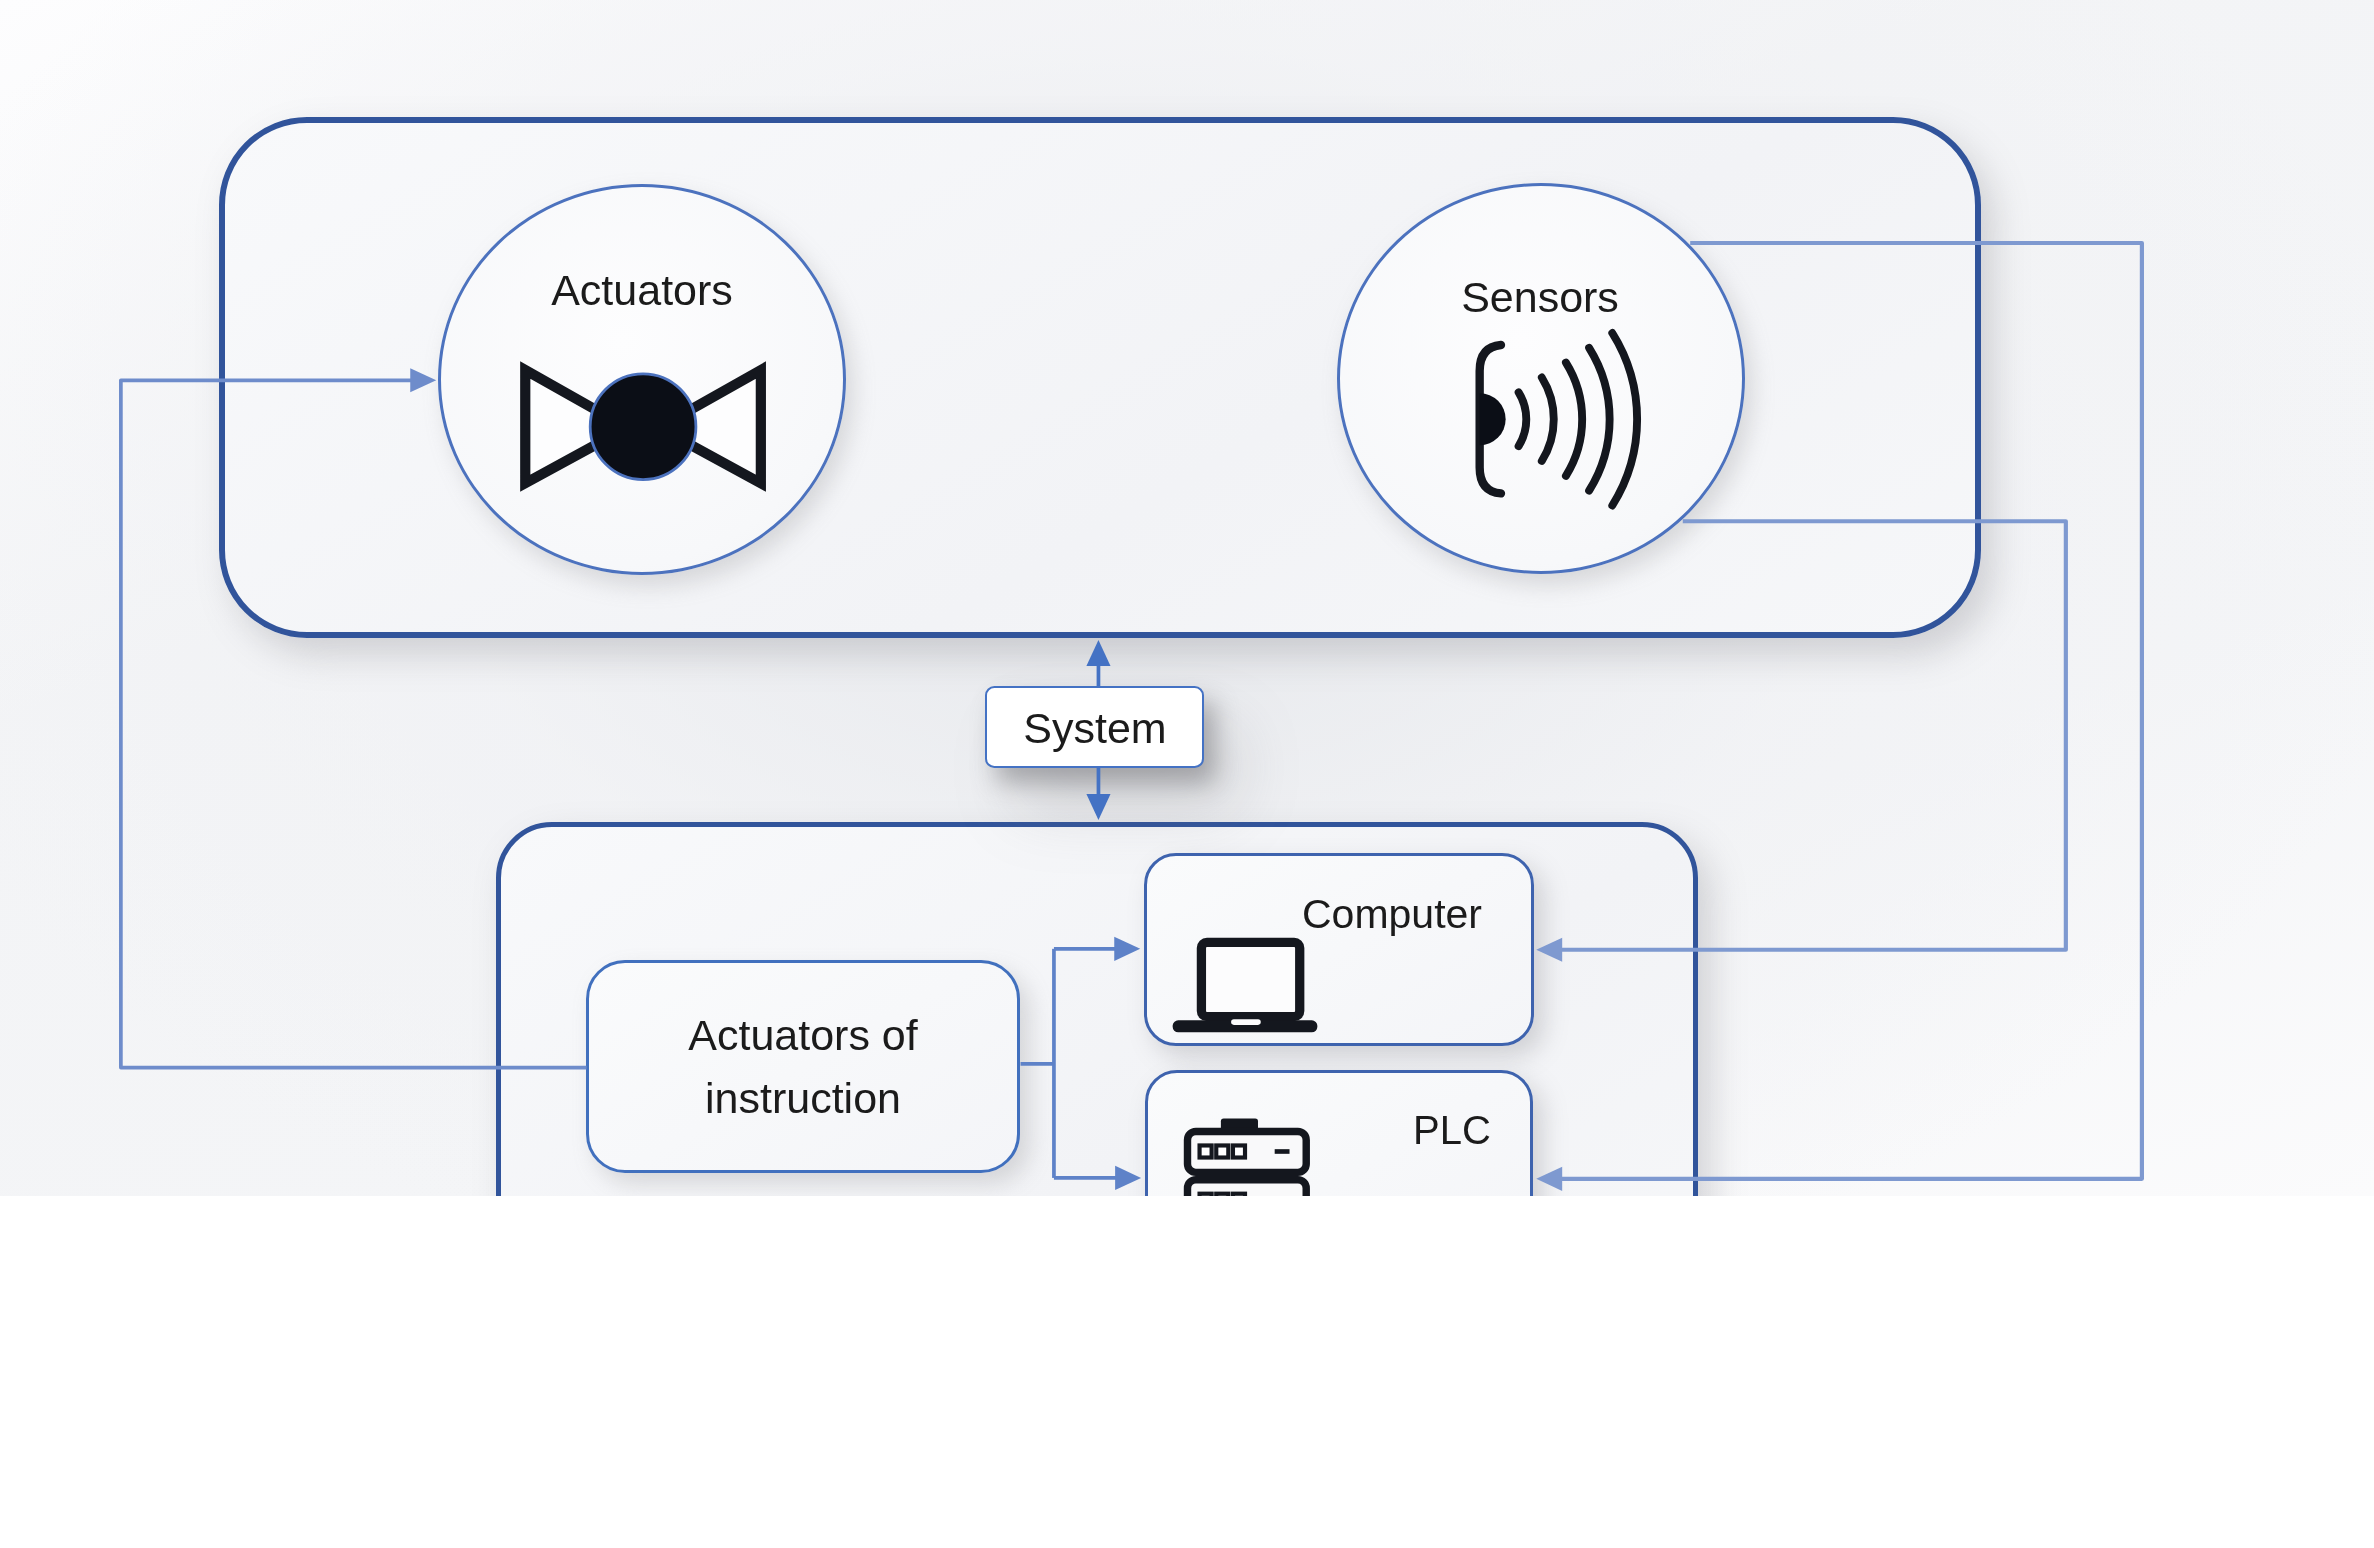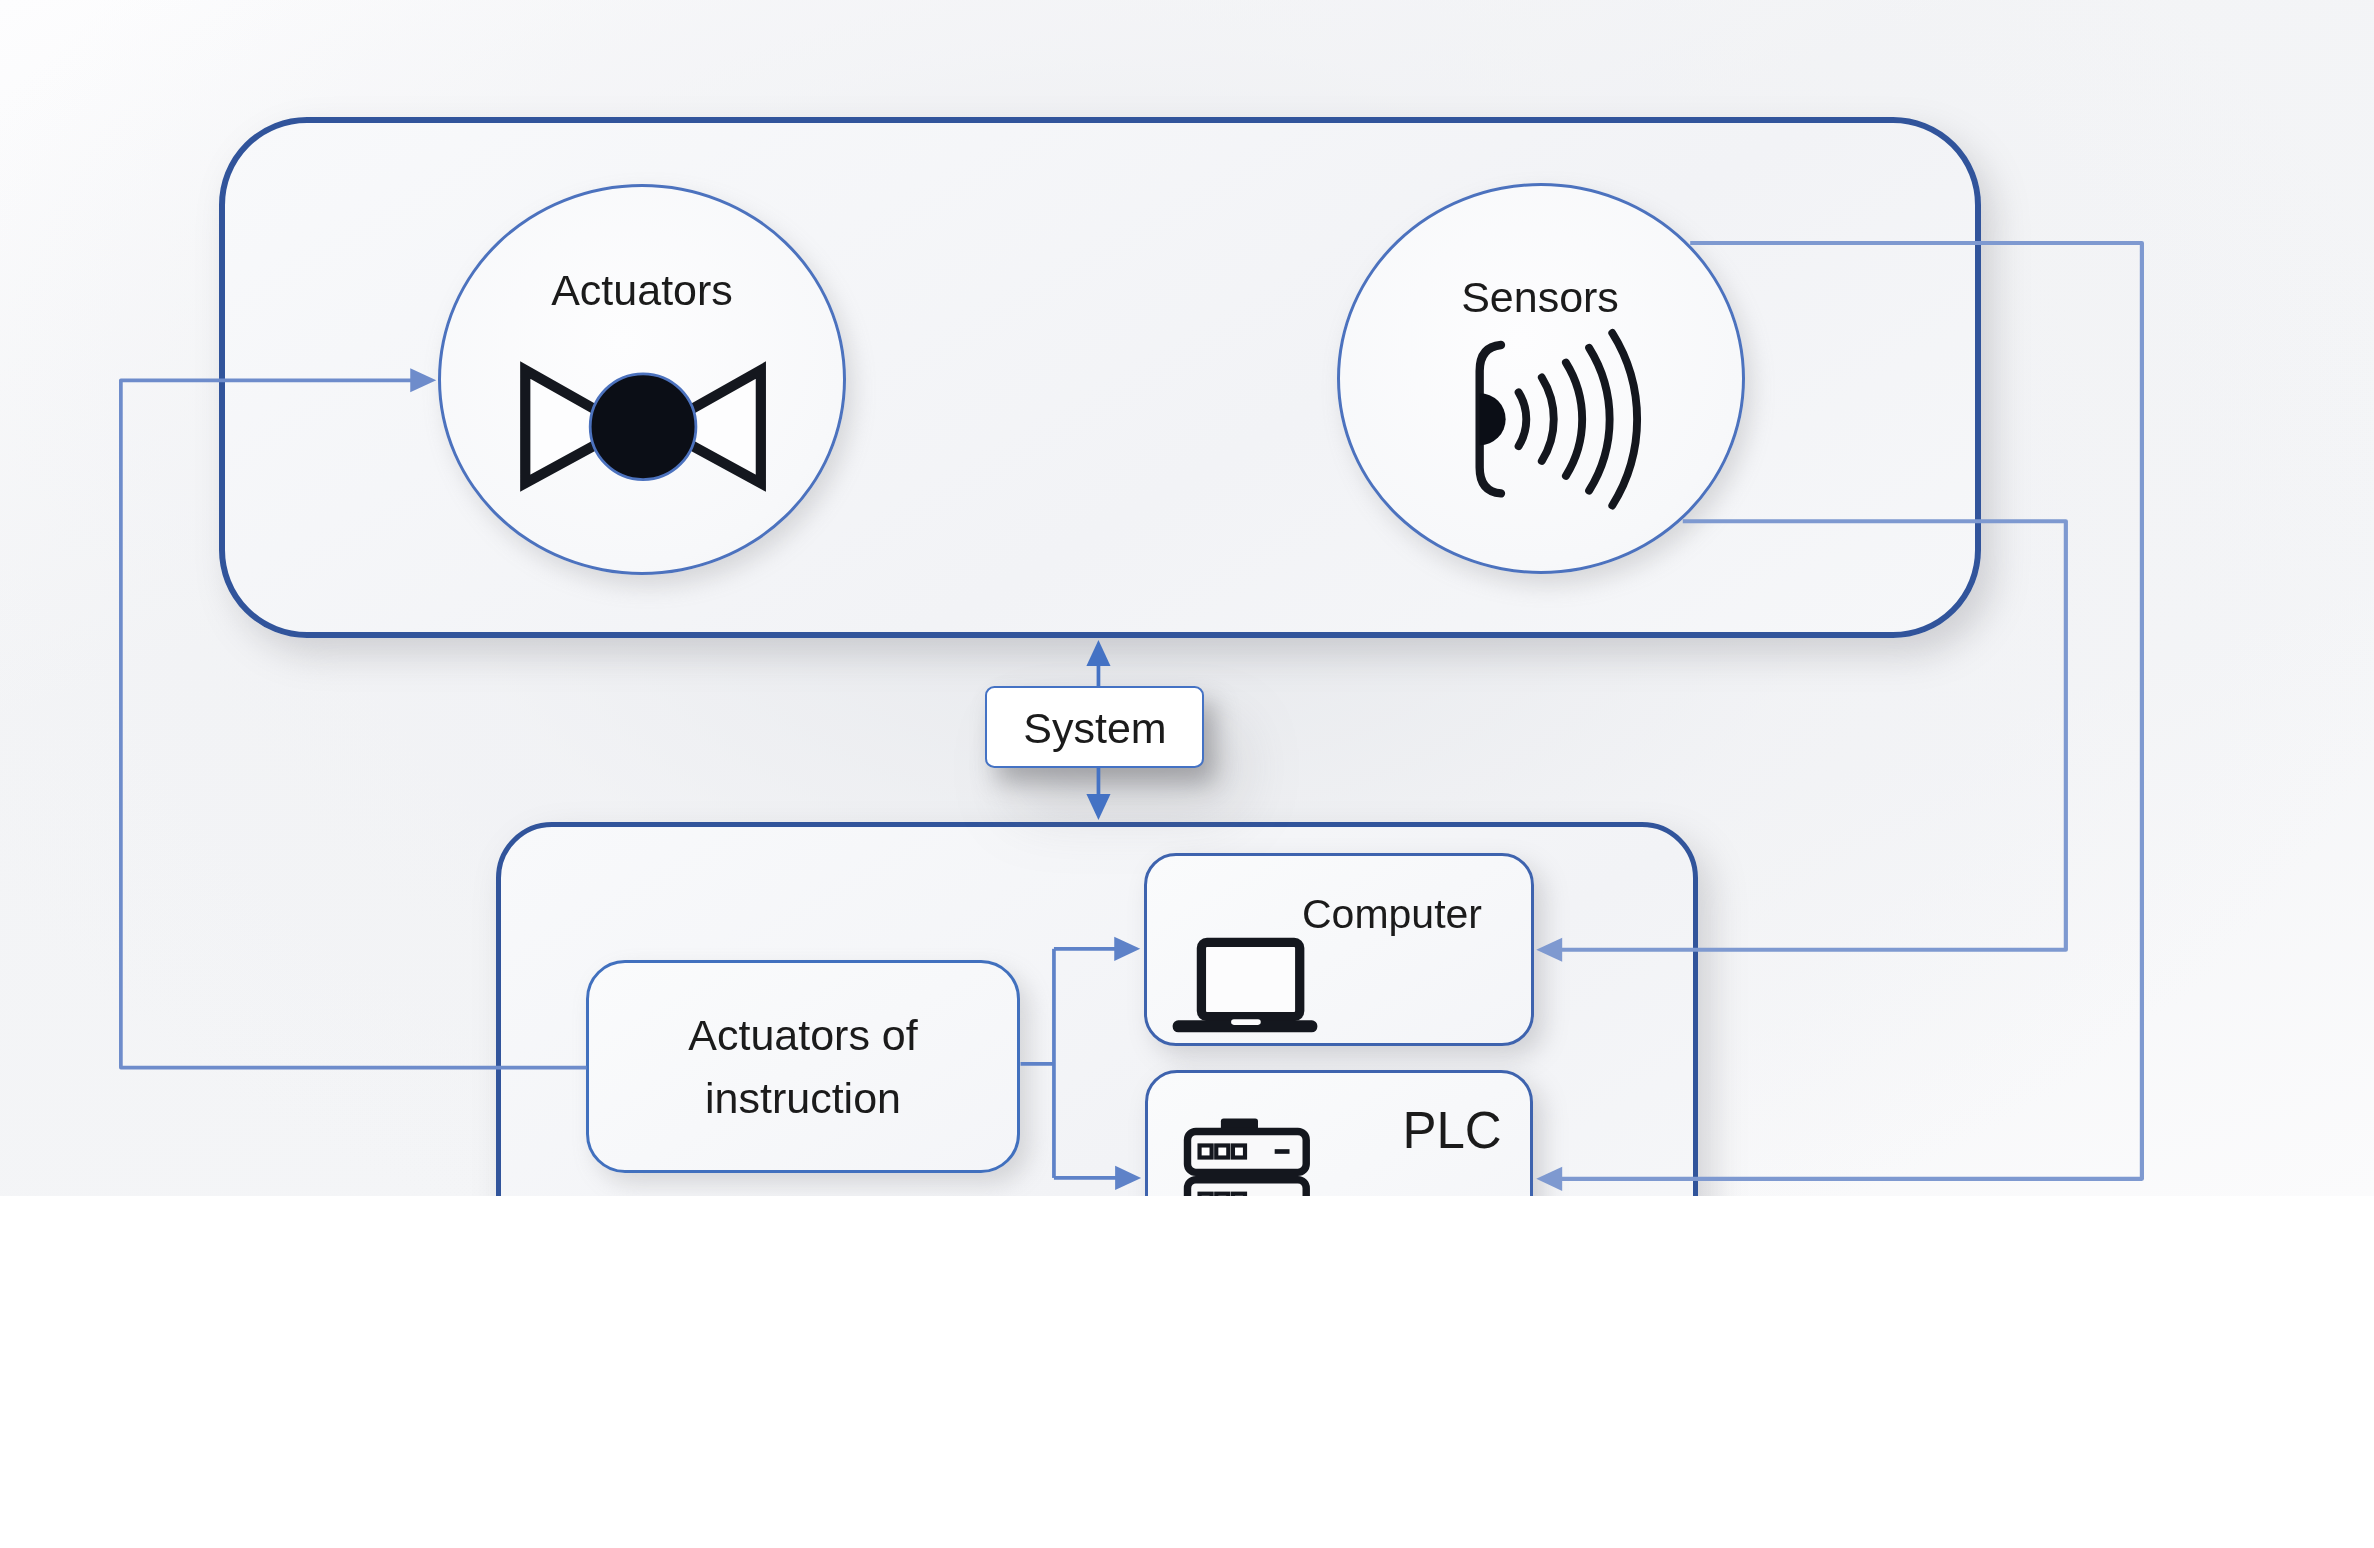--- a/index.html
+++ b/index.html
@@ -51,21 +51,21 @@
   .lbl{position:absolute;white-space:nowrap;color:#1b1b1b;}
   .lbl.centered{transform:translate(-50%,-50%);}
   .lbl-actuators{left:642px;top:290px;font-size:43px;}
   .lbl-sensors{left:1540px;top:290px;font-size:43px;margin-top:7px;}
   .lbl-machine{left:1087px;top:374px;font-size:46px;}
   .lbl-power{left:1095px;top:728px;font-size:43px;}
   .lbl-control{left:550px;top:885px;font-size:45px;transform:translateY(-50%);}
   .lbl-prog1{left:803px;top:1035px;font-size:43px;}
   .lbl-prog2{left:803px;top:1098px;font-size:43px;}
   .lbl-computer{left:1392px;top:914px;font-size:41px;}
-  .lbl-plc{left:1452px;top:1130px;font-size:51px;}
+  .lbl-plc{left:1452px;top:1130px;font-size:40px;}
   svg.overlay{position:absolute;left:0;top:0;width:2375px;height:1548px;pointer-events:none;}
 </style>
 </head>
 <body>
 
 <div class="canvas">
 
   <div class="box machine-box"></div>
   <div class="box control-box"></div>
 

